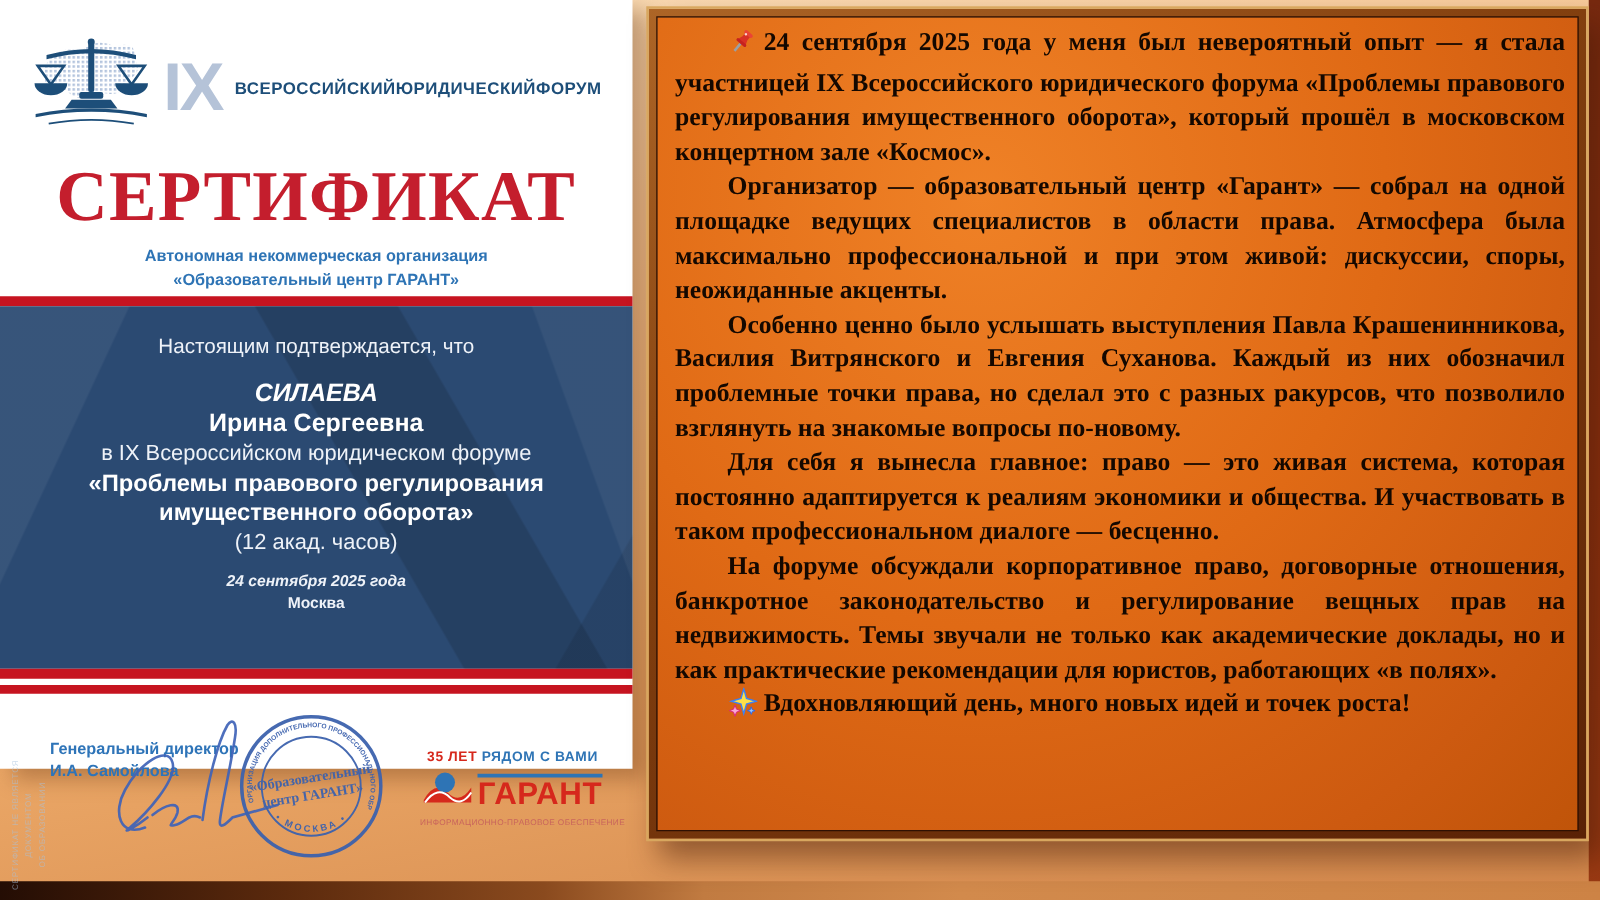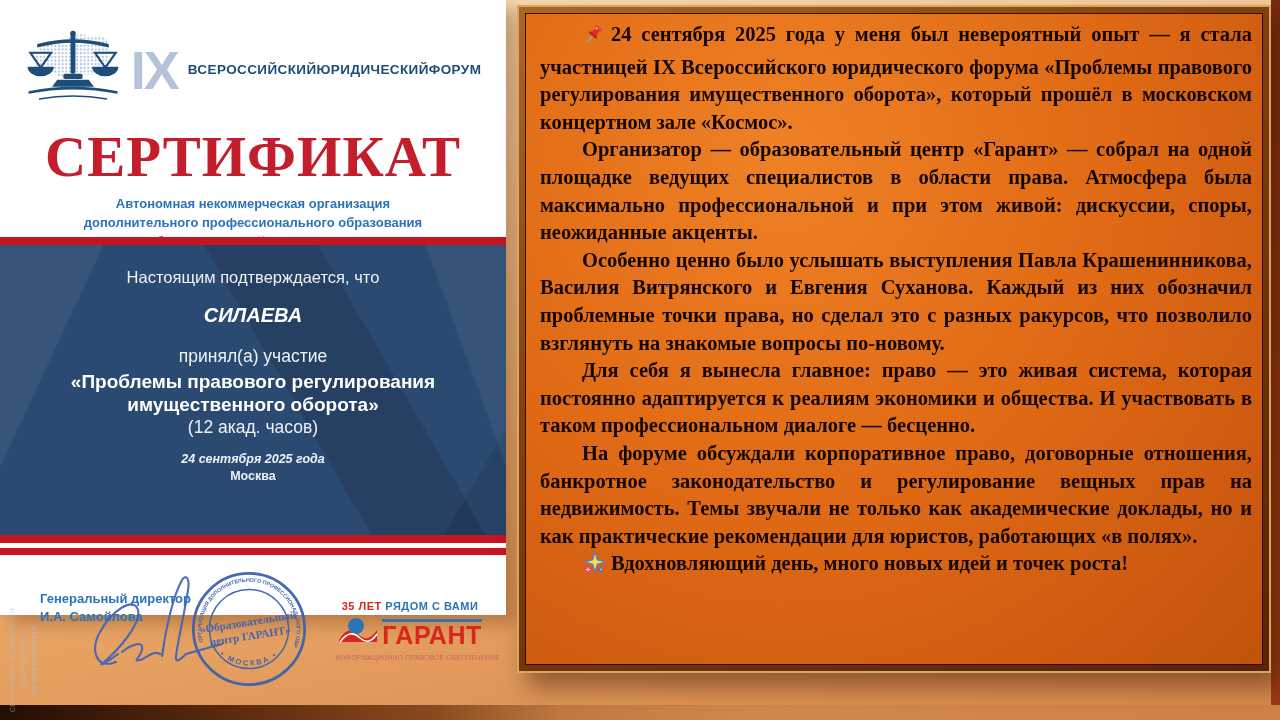--- a/index.html
+++ b/index.html
@@ -108,31 +108,31 @@
       <span class="logo-numeral">IX</span>
       <span class="logo-text">
         <span>ВСЕРОССИЙСКИЙ</span>
         <span>ЮРИДИЧЕСКИЙ</span>
         <span>ФОРУМ</span>
       </span>
     </div>
     <div class="cert-title">СЕРТИФИКАТ</div>
     <div class="cert-org">
       <div>Автономная некоммерческая организация</div>
-      <div>дополнительного профессионального образования</div>
       <div>«Образовательный центр ГАРАНТ»</div>
     </div>
   </div>
 
   <div class="stripe stripe-top"></div>
 
   <div class="blue-panel">
     <div class="bp-confirm">Настоящим подтверждается, что</div>
     <div class="bp-surname">СИЛАЕВА</div>
-    <div class="bp-part">принял(а) участие</div>
+    <div class="bp-name">Ирина Сергеевна</div>
+    <div class="bp-forum">в IX Всероссийском юридическом форуме</div>
     <div class="bp-topic">«Проблемы правового регулирования</div>
     <div class="bp-topic2">имущественного оборота»</div>
     <div class="bp-hours">(12 акад. часов)</div>
     <div class="bp-date">24 сентября 2025 года</div>
     <div class="bp-city">Москва</div>
     <div class="side-note">СЕРТИФИКАТ НЕ ЯВЛЯЕТСЯ
 ДОКУМЕНТОМ
 ОБ ОБРАЗОВАНИИ</div>
   </div>
 

